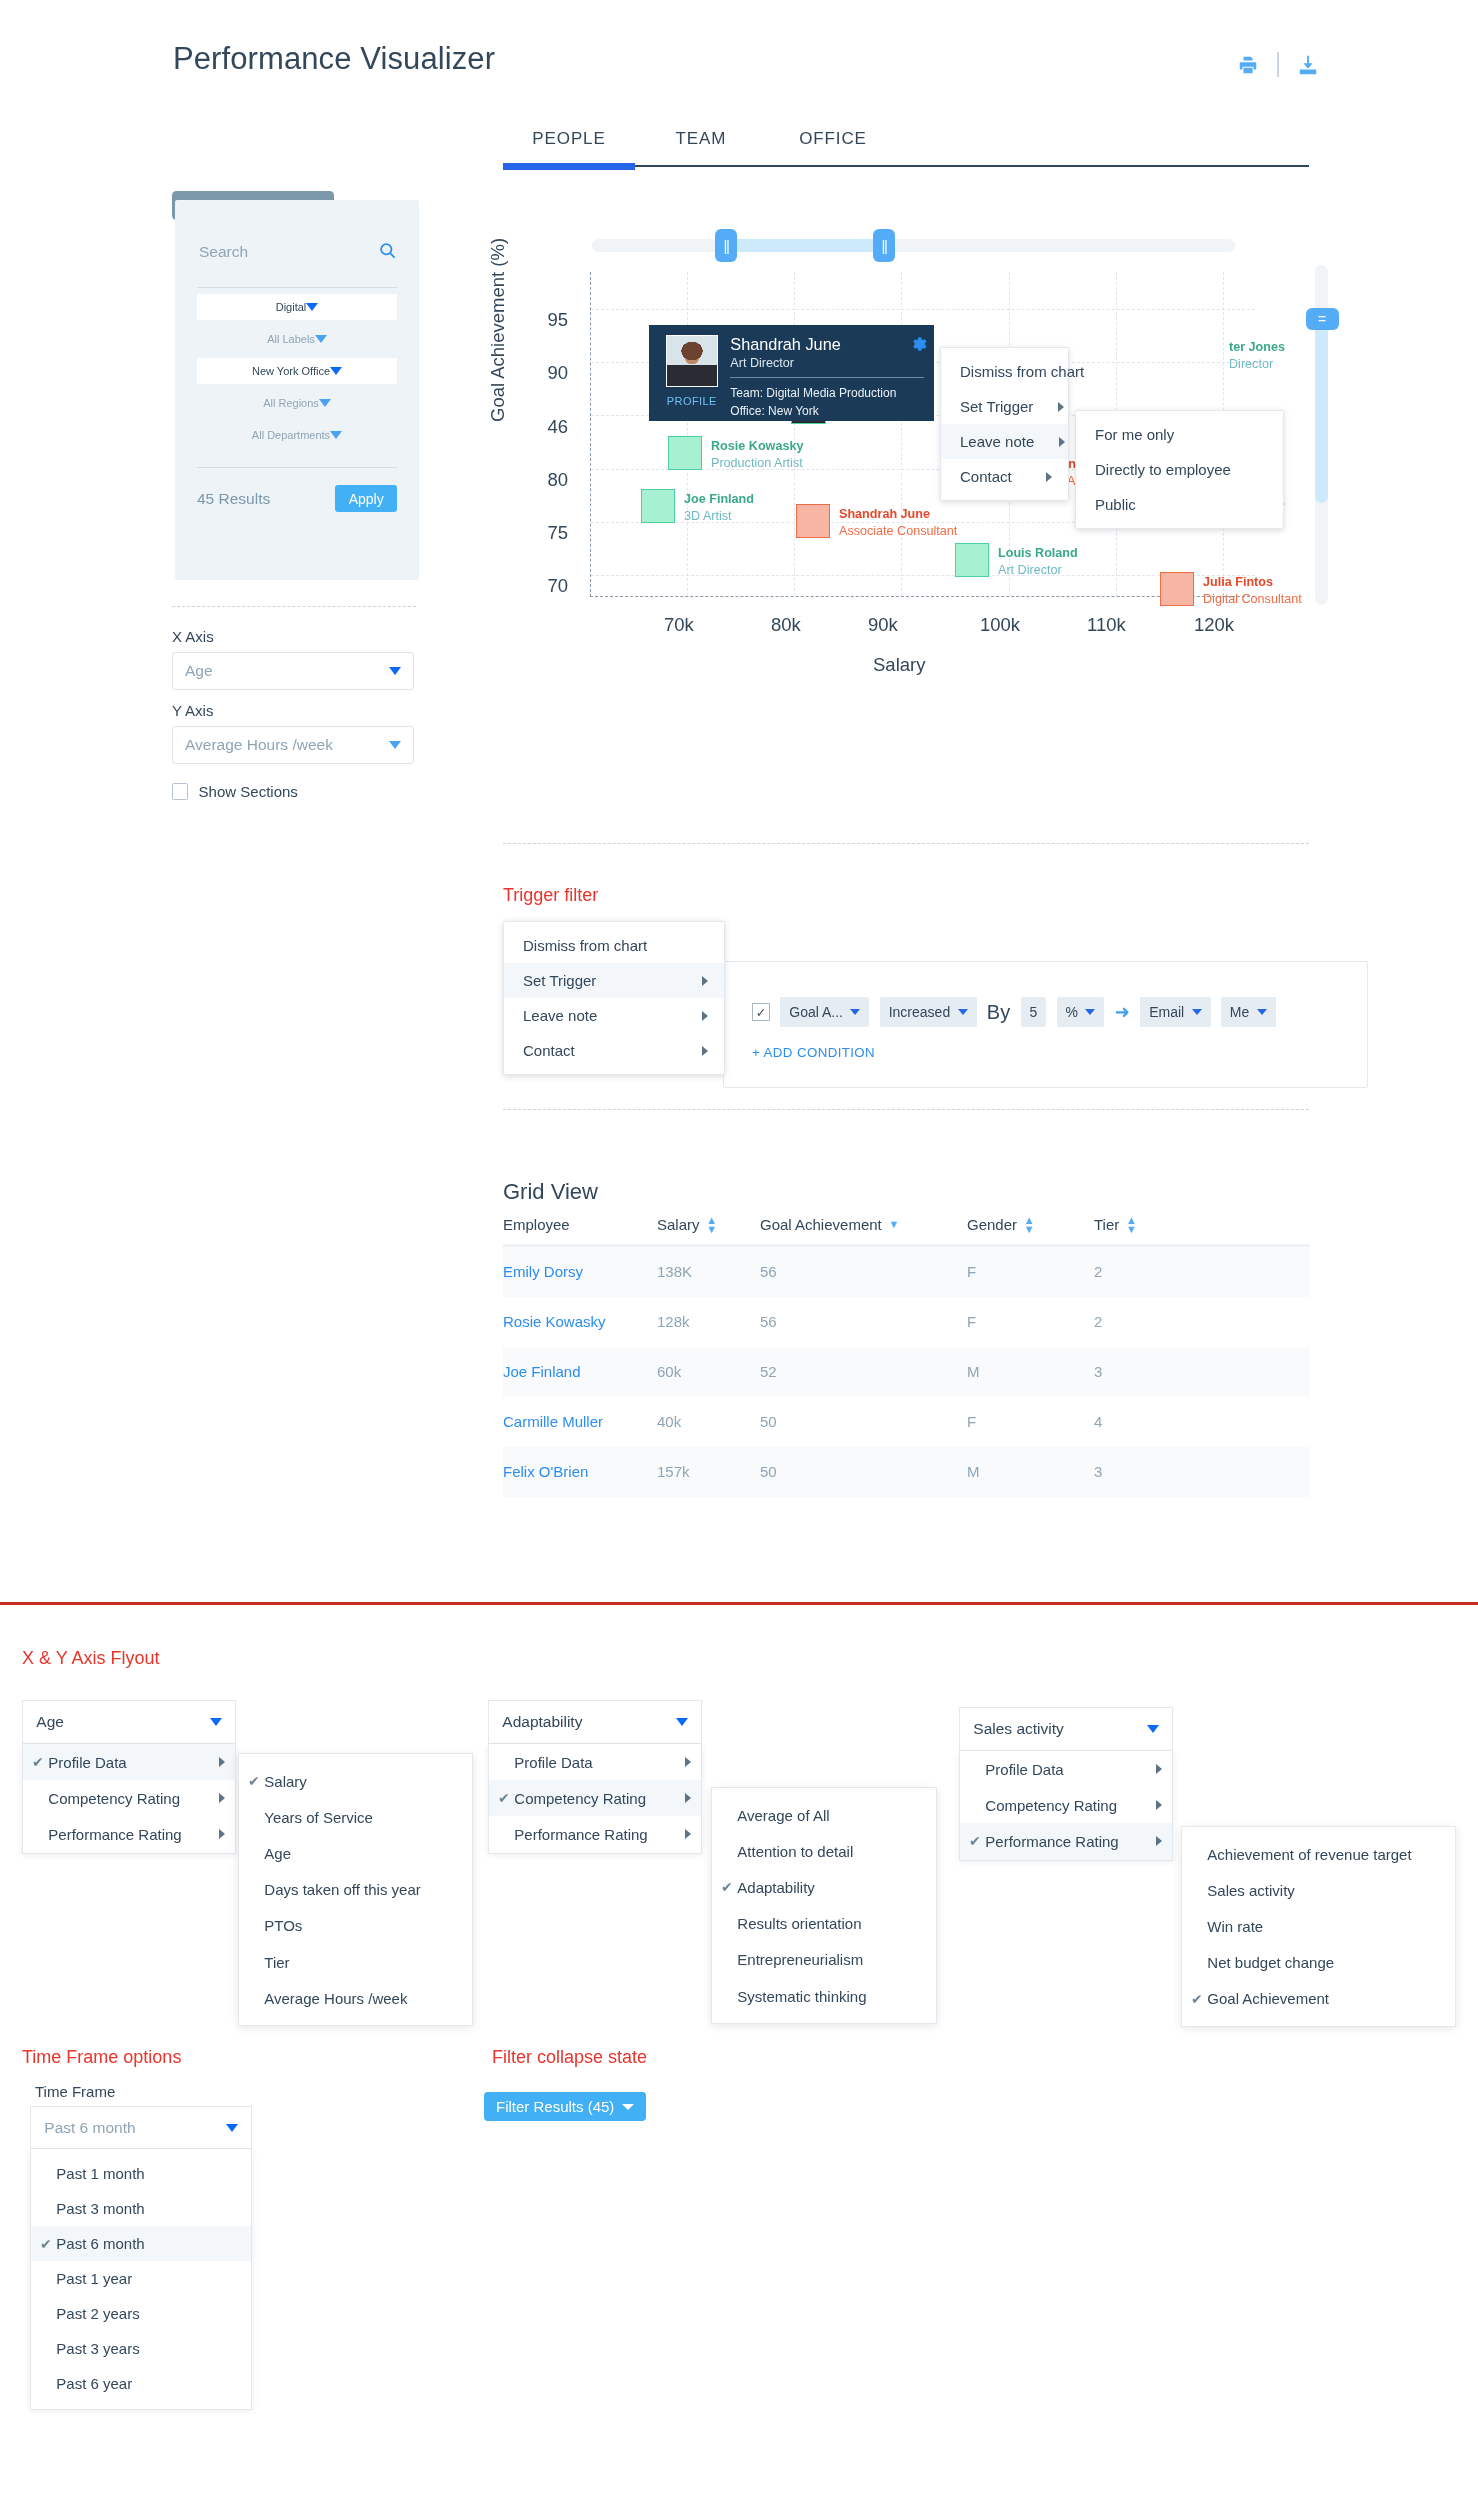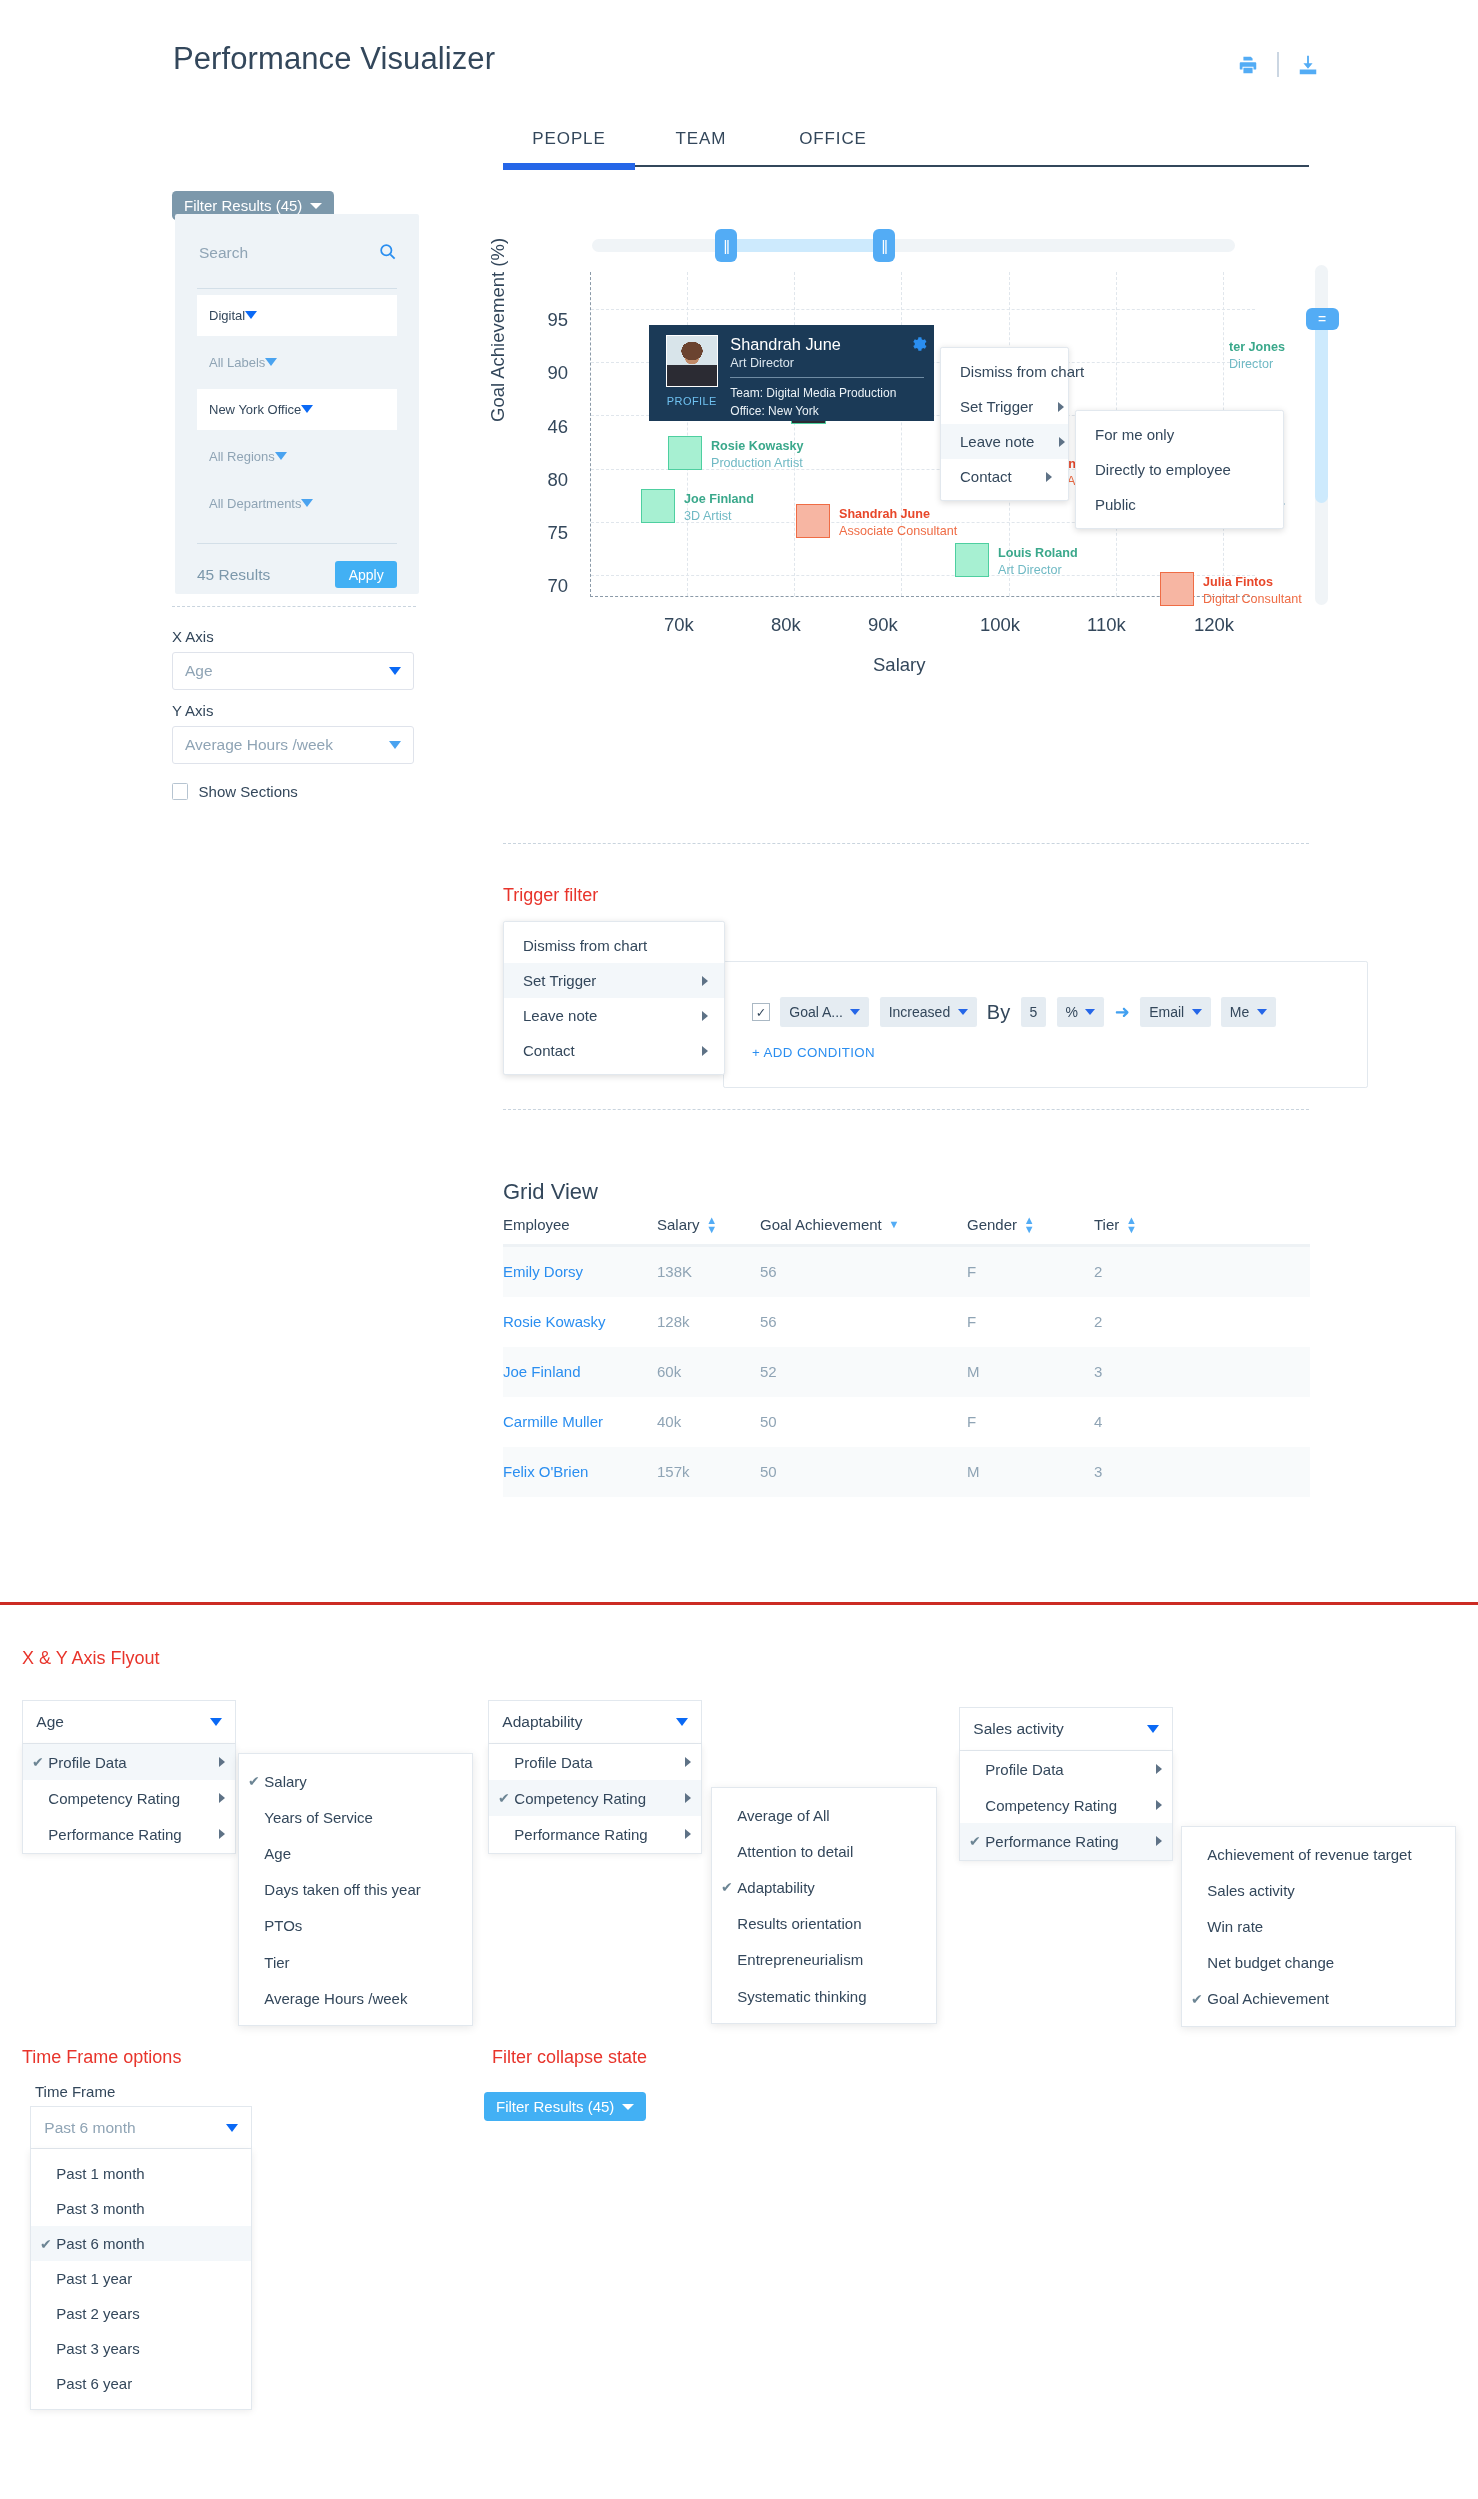--- a/index.html
+++ b/index.html
@@ -31,30 +31,30 @@
   .tabline .active { position:absolute; left:0; top:-2.2px; width:132px; height:6.7px; background:#2566e8; }
 
   
   .filter-btn {
     position:absolute; left:172px; top:191px;
     background:#7c98ab; color:#fff; border-radius:4.4px;
     font-size:15px; padding:6px 12px; display:flex; align-items:center; gap:7.4px; cursor:pointer;
   }
   .caret-w { width:0;height:0;border-left:6px solid transparent;border-right:6px solid transparent;border-top:6.7px solid #fff; }
   .filter-panel {
-    position:absolute; left:175px; top:214px; width:244px; height:380px;
-    background:#eef3f7; border-radius:2.2px; padding:3px 22px;
+    position:absolute; left:175px; top:200px; width:244px; height:380px;
+    background:#eef3f7; border-radius:2.2px; padding:16px 22px;
   }
   .search-row { display:flex; align-items:center; justify-content:space-between; height:71px; }
   .search-input { border:none; background:transparent; font-size:15.5px; color:#7c98ab; outline:none; width:170px; font-family:"Liberation Sans",sans-serif;}
   .search-input::placeholder { color:#8fa4b5; }
   .hr { height:0.7px; background:#d3dfe8; }
   .f-select {
-    height:41px; display:flex; align-items:center; justify-content:flex-start;
-    padding:0 12px; font-size:13px; margin-top:6px;
+    height:26px; display:flex; align-items:center; justify-content:center;
+    padding:0 12px; font-size:11px; margin-top:6px;
   }
   .f-select.filled { background:#ffffff; color:#33475b; }
   .f-select.empty { color:#8fa4b5; }
   .caret-b { width:0;height:0;border-left:6.7px solid transparent;border-right:6.7px solid transparent;border-top:8.1px solid #0a69f5; }
   .caret-b.light { border-top-color:#4aa3f0; }
   .results-row { display:flex; align-items:center; justify-content:space-between; margin-top:18px; }
   .results-txt { font-size:15.5px; color:#7c98ab; }
   .apply-btn { background:#42b0f4; color:#fff; font-size:14px; padding:5.2px 13.3px; border-radius:3px; cursor:pointer; }
 
   .dashed-h { position:absolute; border-top:1.5px dashed #c9d4de; }

